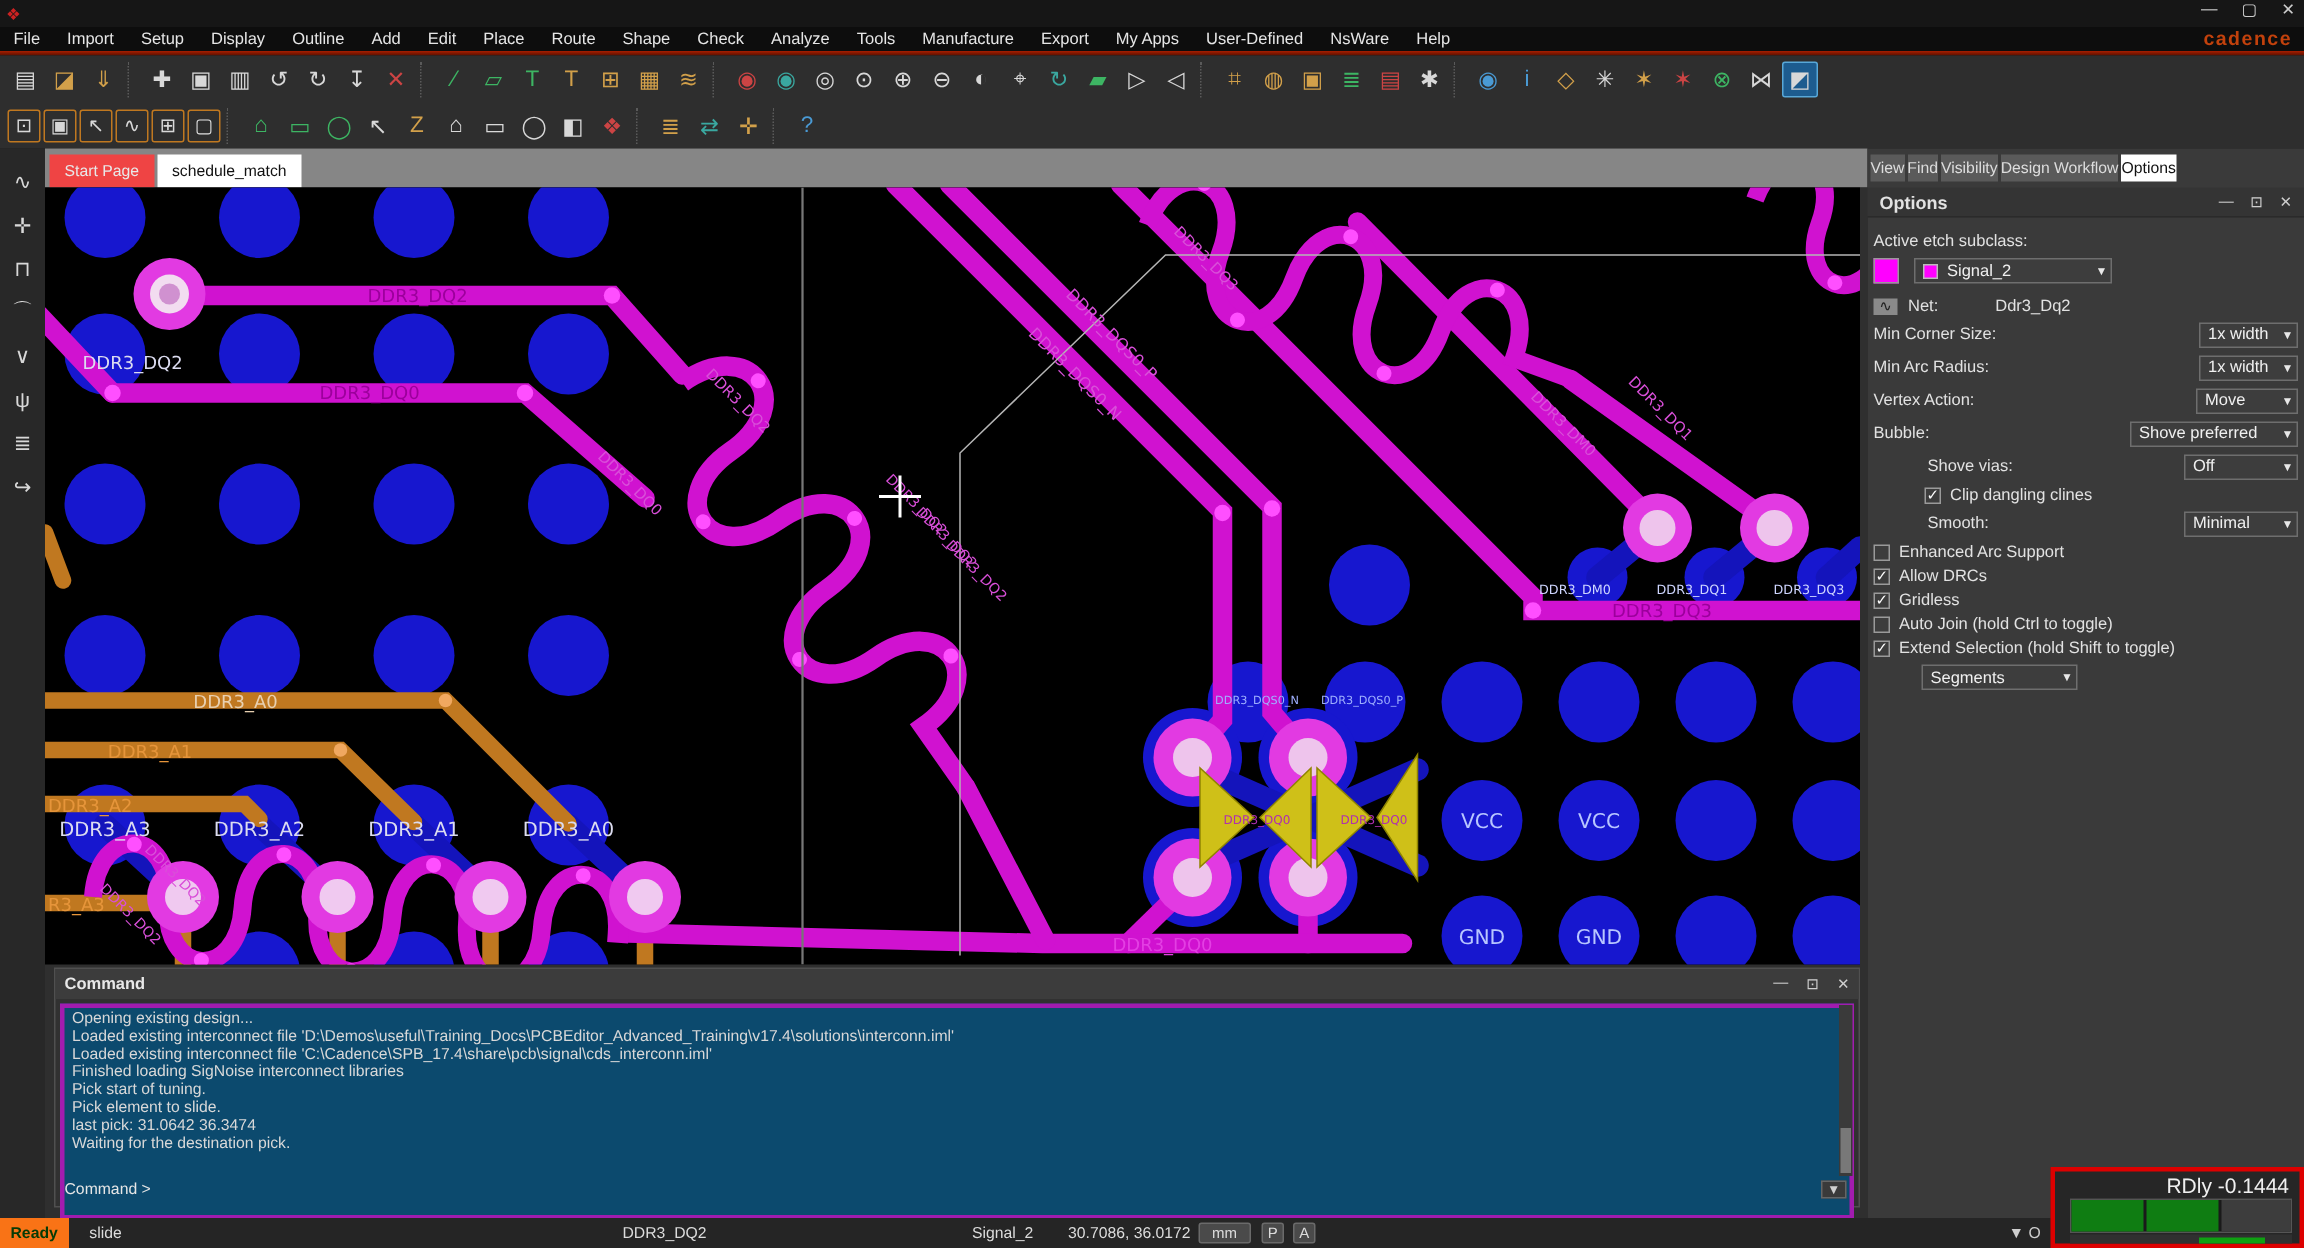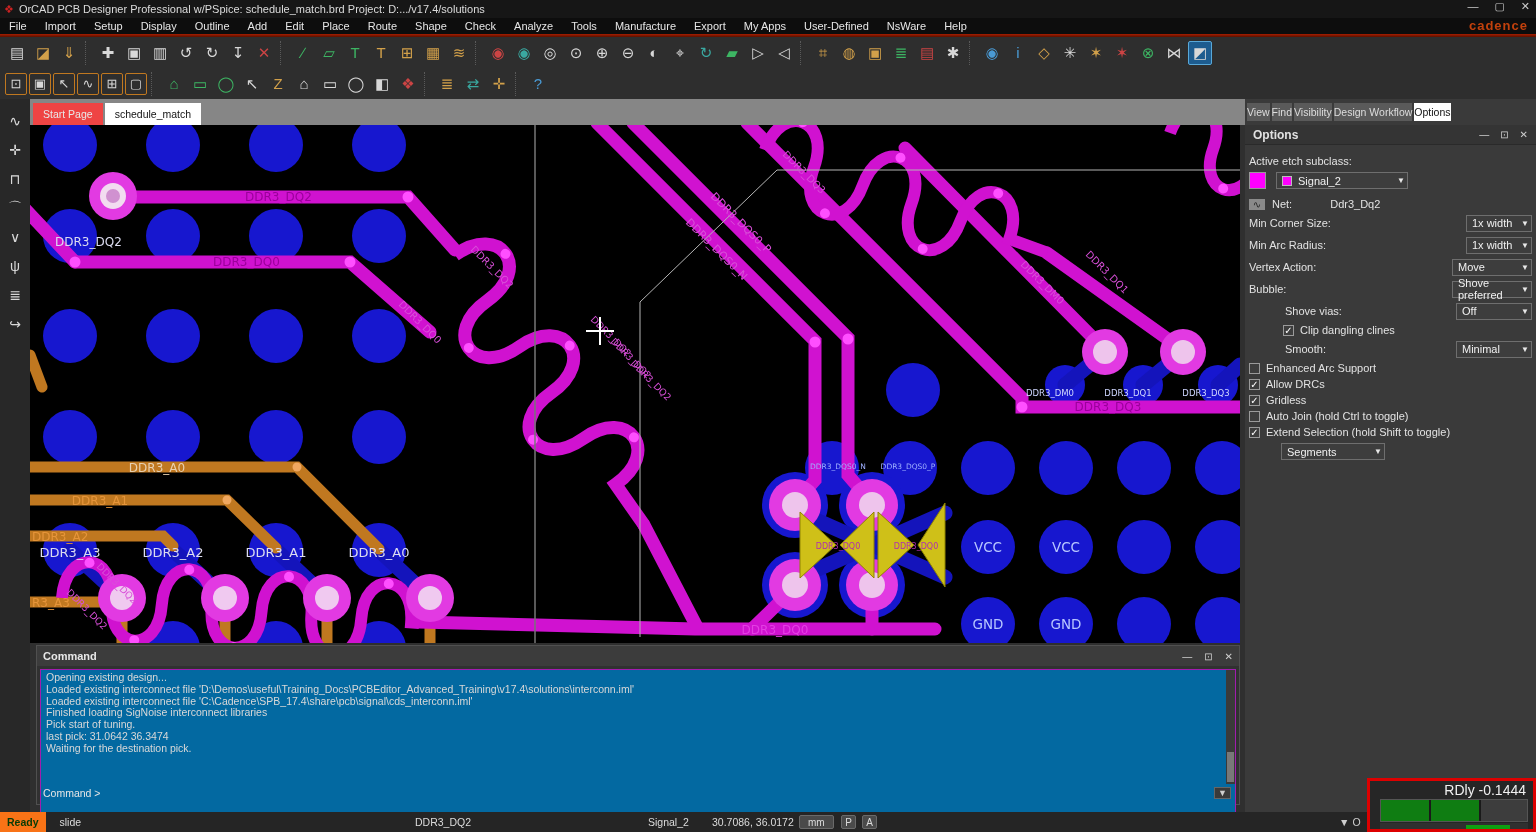--- a/index.html
+++ b/index.html
@@ -31,21 +31,21 @@
   
   #leftcol{position:absolute;left:0;top:99px;width:30px;height:713px;background:#282828;display:flex;flex-direction:column;align-items:center;padding-top:12px;gap:9px}
   #leftcol .ic{width:24px;height:20px;font-size:14px}
   
   #main{position:absolute;left:30px;top:125px;width:1215px;height:687px;background:#2f2f2f}
   #canvas{position:absolute;left:0;top:0}
   
   #cmdwin{position:absolute;left:6px;top:520px;width:1204px;height:160px;background:#313131;border:1px solid #505050}
   #cmdtitle{height:20px;background:#3c3c3c;color:#e8e8e8;font-size:11px;font-weight:bold;display:flex;align-items:center;padding:0 6px}
   #cmdtitle .wc{margin-left:auto;display:flex;gap:12px;font-size:10px;color:#cfcfcf;font-weight:normal}
-  #cmdlog{position:absolute;left:3px;top:23px;right:3px;height:144px;background:#0369a1;border:1px solid #a21caf;color:#d8d8d8;font-size:10.5px;line-height:11.8px;padding:2px 5px;overflow:hidden}
+  #cmdlog{position:absolute;left:3px;top:23px;right:3px;height:144px;background:#0c4a6e;border:3px solid #a21caf;color:#d8d8d8;font-size:10.5px;line-height:11.8px;padding:2px 5px;overflow:hidden}
   #cmdscroll{position:absolute;right:4px;top:24px;width:9px;height:114px;background:#3a3a3a}
   #cmdscroll .thumb{position:absolute;left:1px;bottom:2px;width:7px;height:30px;background:#787878}
   #cmdprompt{position:absolute;left:6px;bottom:3px;right:8px;height:16px;color:#e6e6e6;font-size:10.5px;display:flex;align-items:center}
   #cmdprompt .dd-ar{margin-left:auto;color:#cfcfcf;font-size:9px;border:1px solid #666;padding:0 3px;background:#3a3a3a}
   
   #rightpanel{position:absolute;left:1245px;top:99px;width:291px;height:713px;background:#3a3a3a;font-size:11px;color:#e2e2e2}
   #rp-tabs{position:absolute;left:2px;top:4px;display:flex;gap:2px}
   .rp-tab{padding:3px 0;background:#5a5a5a;color:#ddd;font-size:10.5px;cursor:default}
   .rp-tab.active{background:#ffffff;color:#111}
   #op-header{position:absolute;left:0;top:26px;width:291px;height:20px;background:#343434;border-bottom:1px solid #2a2a2a;display:flex;align-items:center;padding:0 8px;font-weight:bold;font-size:12px}
@@ -83,21 +83,20 @@
   #meter .b2{width:48px;background:#0f7d12}
   #meter .b3{width:46px;background:#3d3d3d}
   #meter .mini{position:absolute;left:10px;bottom:0;width:148px;height:6px;background:#303030}
   #meter .mini i{position:absolute;left:58%;width:30%;height:4px;bottom:0;background:#0fa012}
 </style>
 </head>
 <body>
 
 <div id="titlebar">
   <span class="logo">❖</span>
-  <span>OrCAD PCB Designer Professional w/PSpice: schedule_match.brd  Project: D:.../v17.4/solutions</span>
   <span class="wctrl">
     <span>—</span>
     <span>▢</span>
     <span>✕</span>
   </span>
 </div>
 
 <div id="menubar">
   <span class="m">File</span>
   <span class="m">Import</span>
@@ -448,20 +447,21 @@
         <span>⊡</span>
         <span>✕</span>
       </span>
     </div>
     <div id="cmdlog">
       <div>Opening existing design...</div>
       <div>Loaded existing interconnect file 'D:\Demos\useful\Training_Docs\PCBEditor_Advanced_Training\v17.4\solutions\interconn.iml'</div>
       <div>Loaded existing interconnect file 'C:\Cadence\SPB_17.4\share\pcb\signal\cds_interconn.iml'</div>
       <div>Finished loading SigNoise interconnect libraries</div>
       <div>Pick start of tuning.</div>
+      <div>Pick element to slide.</div>
       <div>last pick:  31.0642 36.3474</div>
       <div>Waiting for the destination pick.</div>
     </div>
     <div id="cmdscroll">
         <div class="thumb"></div>
       </div>
     <div id="cmdprompt">
       <span>Command &gt;</span>
       <span class="dd-ar">▼</span>
     </div>
@@ -508,28 +508,28 @@
       </div>
     <div class="oprow">
         <span class="lab">Min Arc Radius:</span>
       <span class="dd" style="width:66px">
           <span>1x width</span>
           <span class="dd-ar">▼</span>
         </span>
       </div>
     <div class="oprow">
         <span class="lab">Vertex Action:</span>
-      <span class="dd" style="width:80px">
+      <span class="dd" style="width:68px">
           <span>Move</span>
           <span class="dd-ar">▼</span>
         </span>
       </div>
     <div class="oprow">
         <span class="lab">Bubble:</span>
-      <span class="dd" style="width:80px">
+      <span class="dd" style="width:112px">
           <span>Shove preferred</span>
           <span class="dd-ar">▼</span>
         </span>
       </div>
     <div class="oprow" style="padding-left:36px">
         <span class="lab">Shove vias:</span>
       <span class="dd" style="width:76px">
           <span>Off</span>
           <span class="dd-ar">▼</span>
         </span>

